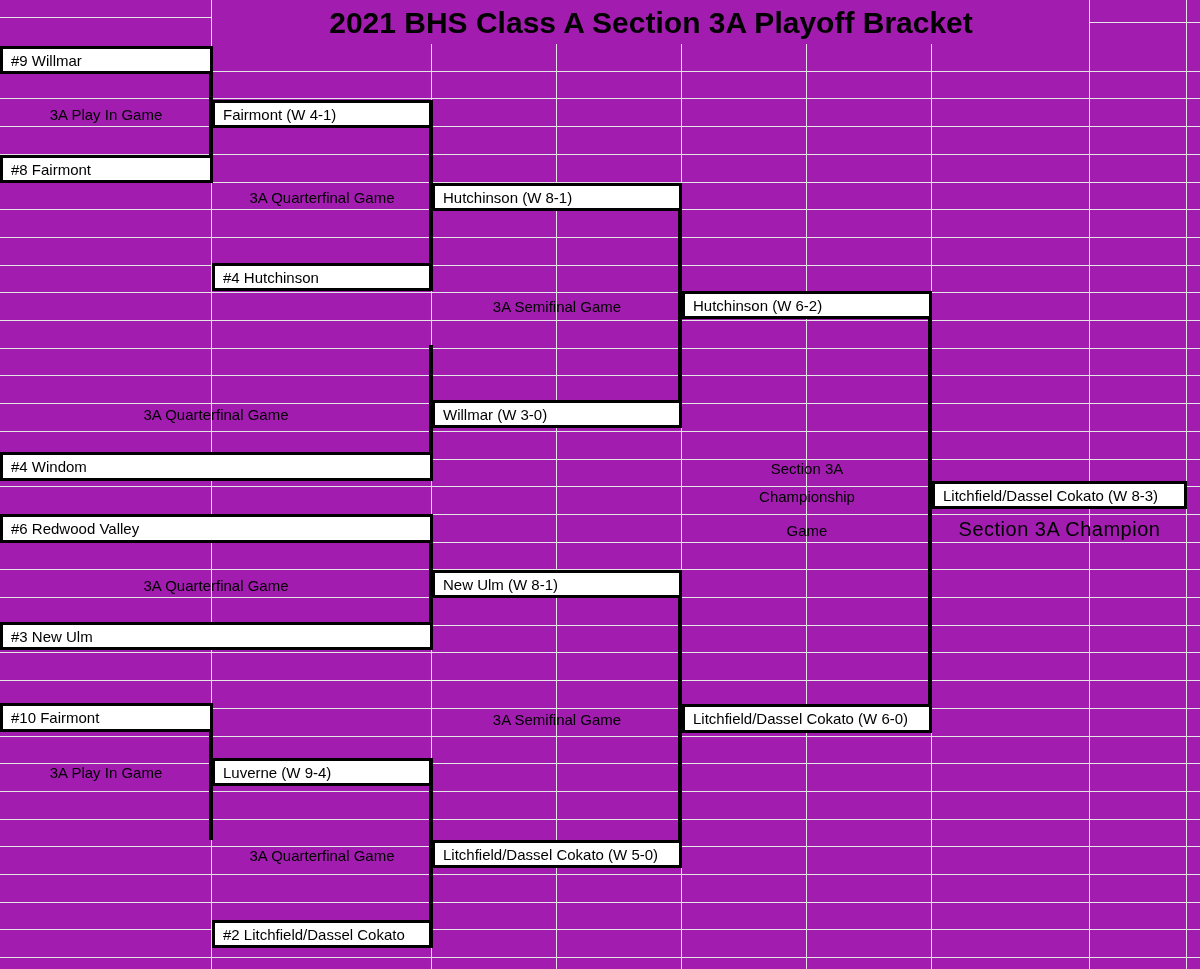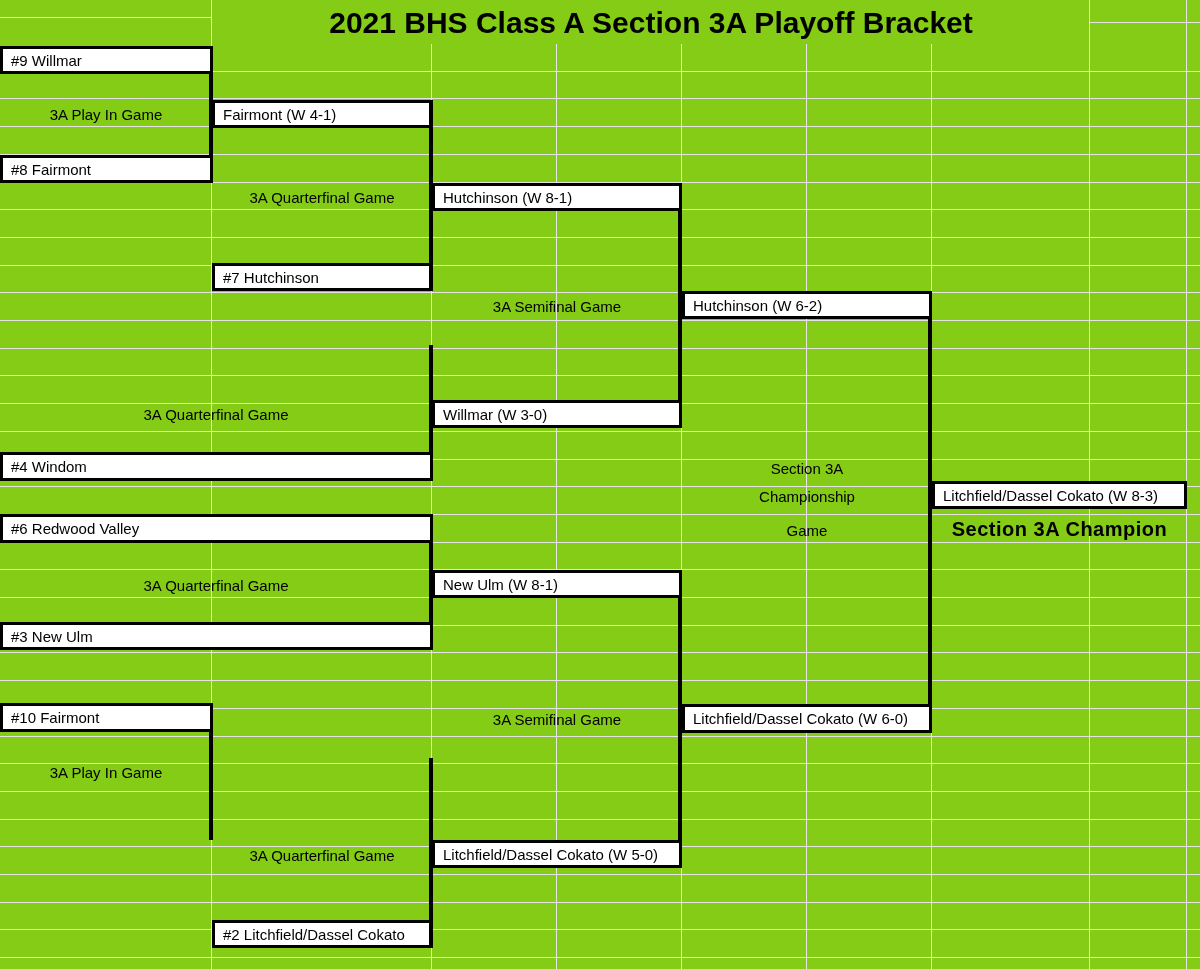--- a/index.html
+++ b/index.html
@@ -1,20 +1,20 @@
 <!DOCTYPE html>
 <html><head>
 <meta charset="utf-8">
 <style>
   html,body{margin:0;padding:0;background:#fff;}
   .sheet{
     position:relative;
     width:1200px;
     height:969px;
-    background:#84cc16;
+    background:#a21caf;
     font-family:"Liberation Sans","DejaVu Sans",sans-serif;
     color:#000;
     overflow:hidden;
   }
   
   .rowlines{
     position:absolute;left:0;top:44px;width:1200px;height:925px;
     background:repeating-linear-gradient(to bottom,
       transparent 0px, transparent 26.7px,
       #e4e4e4 26.7px, #e4e4e4 27.7px);
@@ -38,21 +38,21 @@
     font-size:15px;white-space:nowrap;z-index:2;
   }
   .title{
     position:absolute;left:212px;top:0;width:878px;height:45px;
     display:flex;align-items:center;justify-content:center;
     font-size:30px;font-weight:700;white-space:nowrap;z-index:2;
   }
   .champion{
     position:absolute;left:932px;top:514px;width:255px;height:30px;
     display:flex;align-items:center;justify-content:center;
-    font-size:20px;font-weight:700;letter-spacing:0.5px;white-space:nowrap;z-index:2;
+    font-size:20px;font-weight:400;letter-spacing:0.5px;white-space:nowrap;z-index:2;
   }
 </style>
 </head>
 <body>
 
 <div class="sheet">
 
   <div class="rowlines"></div>
   <div class="hline" style="left:0;top:17px;width:212px"></div>
   <div class="hline" style="left:1090px;top:22px;width:110px"></div>
@@ -74,30 +74,31 @@
   <div class="conn" style="left:429px;top:345px;height:136px"></div>
   <div class="conn" style="left:429px;top:514px;height:136px"></div>
   <div class="conn" style="left:678px;top:570px;height:298px"></div>
   <div class="conn" style="left:209px;top:703px;height:137px"></div>
   <div class="conn" style="left:429px;top:758px;height:190px"></div>
 
   <div class="tbox" style="left:0;top:46px;width:213px">#9 Willmar</div>
   <div class="tbox" style="left:212px;top:100px;width:220px">Fairmont (W 4-1)</div>
   <div class="tbox" style="left:0;top:155px;width:213px">#8 Fairmont</div>
   <div class="tbox" style="left:432px;top:183px;width:250px">Hutchinson (W 8-1)</div>
-  <div class="tbox" style="left:212px;top:263px;width:220px">#7 Hutchinson</div>
+  <div class="tbox" style="left:212px;top:263px;width:220px">#4 Hutchinson</div>
   <div class="tbox" style="left:682px;top:291px;width:250px">Hutchinson (W 6-2)</div>
   <div class="tbox" style="left:432px;top:400px;width:250px">Willmar (W 3-0)</div>
   <div class="tbox" style="left:0;top:452px;width:433px;height:29px">#4 Windom</div>
   <div class="tbox" style="left:932px;top:481px;width:255px">Litchfield/Dassel Cokato (W 8-3)</div>
   <div class="tbox" style="left:0;top:514px;width:433px;height:29px">#6 Redwood Valley</div>
   <div class="tbox" style="left:432px;top:570px;width:250px">New Ulm (W 8-1)</div>
   <div class="tbox" style="left:0;top:622px;width:433px">#3 New Ulm</div>
   <div class="tbox" style="left:0;top:703px;width:213px;height:29px">#10 Fairmont</div>
   <div class="tbox" style="left:682px;top:704px;width:250px;height:29px">Litchfield/Dassel Cokato (W 6-0)</div>
+  <div class="tbox" style="left:212px;top:758px;width:220px">Luverne (W 9-4)</div>
   <div class="tbox" style="left:432px;top:840px;width:250px">Litchfield/Dassel Cokato (W 5-0)</div>
   <div class="tbox" style="left:212px;top:920px;width:220px">#2 Litchfield/Dassel Cokato</div>
 
   <div class="rlabel" style="left:0;width:212px;top:100px">3A Play In Game</div>
   <div class="rlabel" style="left:212px;width:220px;top:183px">3A Quarterfinal Game</div>
   <div class="rlabel" style="left:432px;width:250px;top:292px">3A Semifinal Game</div>
   <div class="rlabel" style="left:0;width:432px;top:400px">3A Quarterfinal Game</div>
   <div class="rlabel" style="left:682px;width:250px;top:455px;height:27px">Section 3A</div>
   <div class="rlabel" style="left:682px;width:250px;top:517px;height:27px">Game</div>
   <div class="rlabel" style="left:682px;width:250px;top:483px;height:27px">Championship</div>

